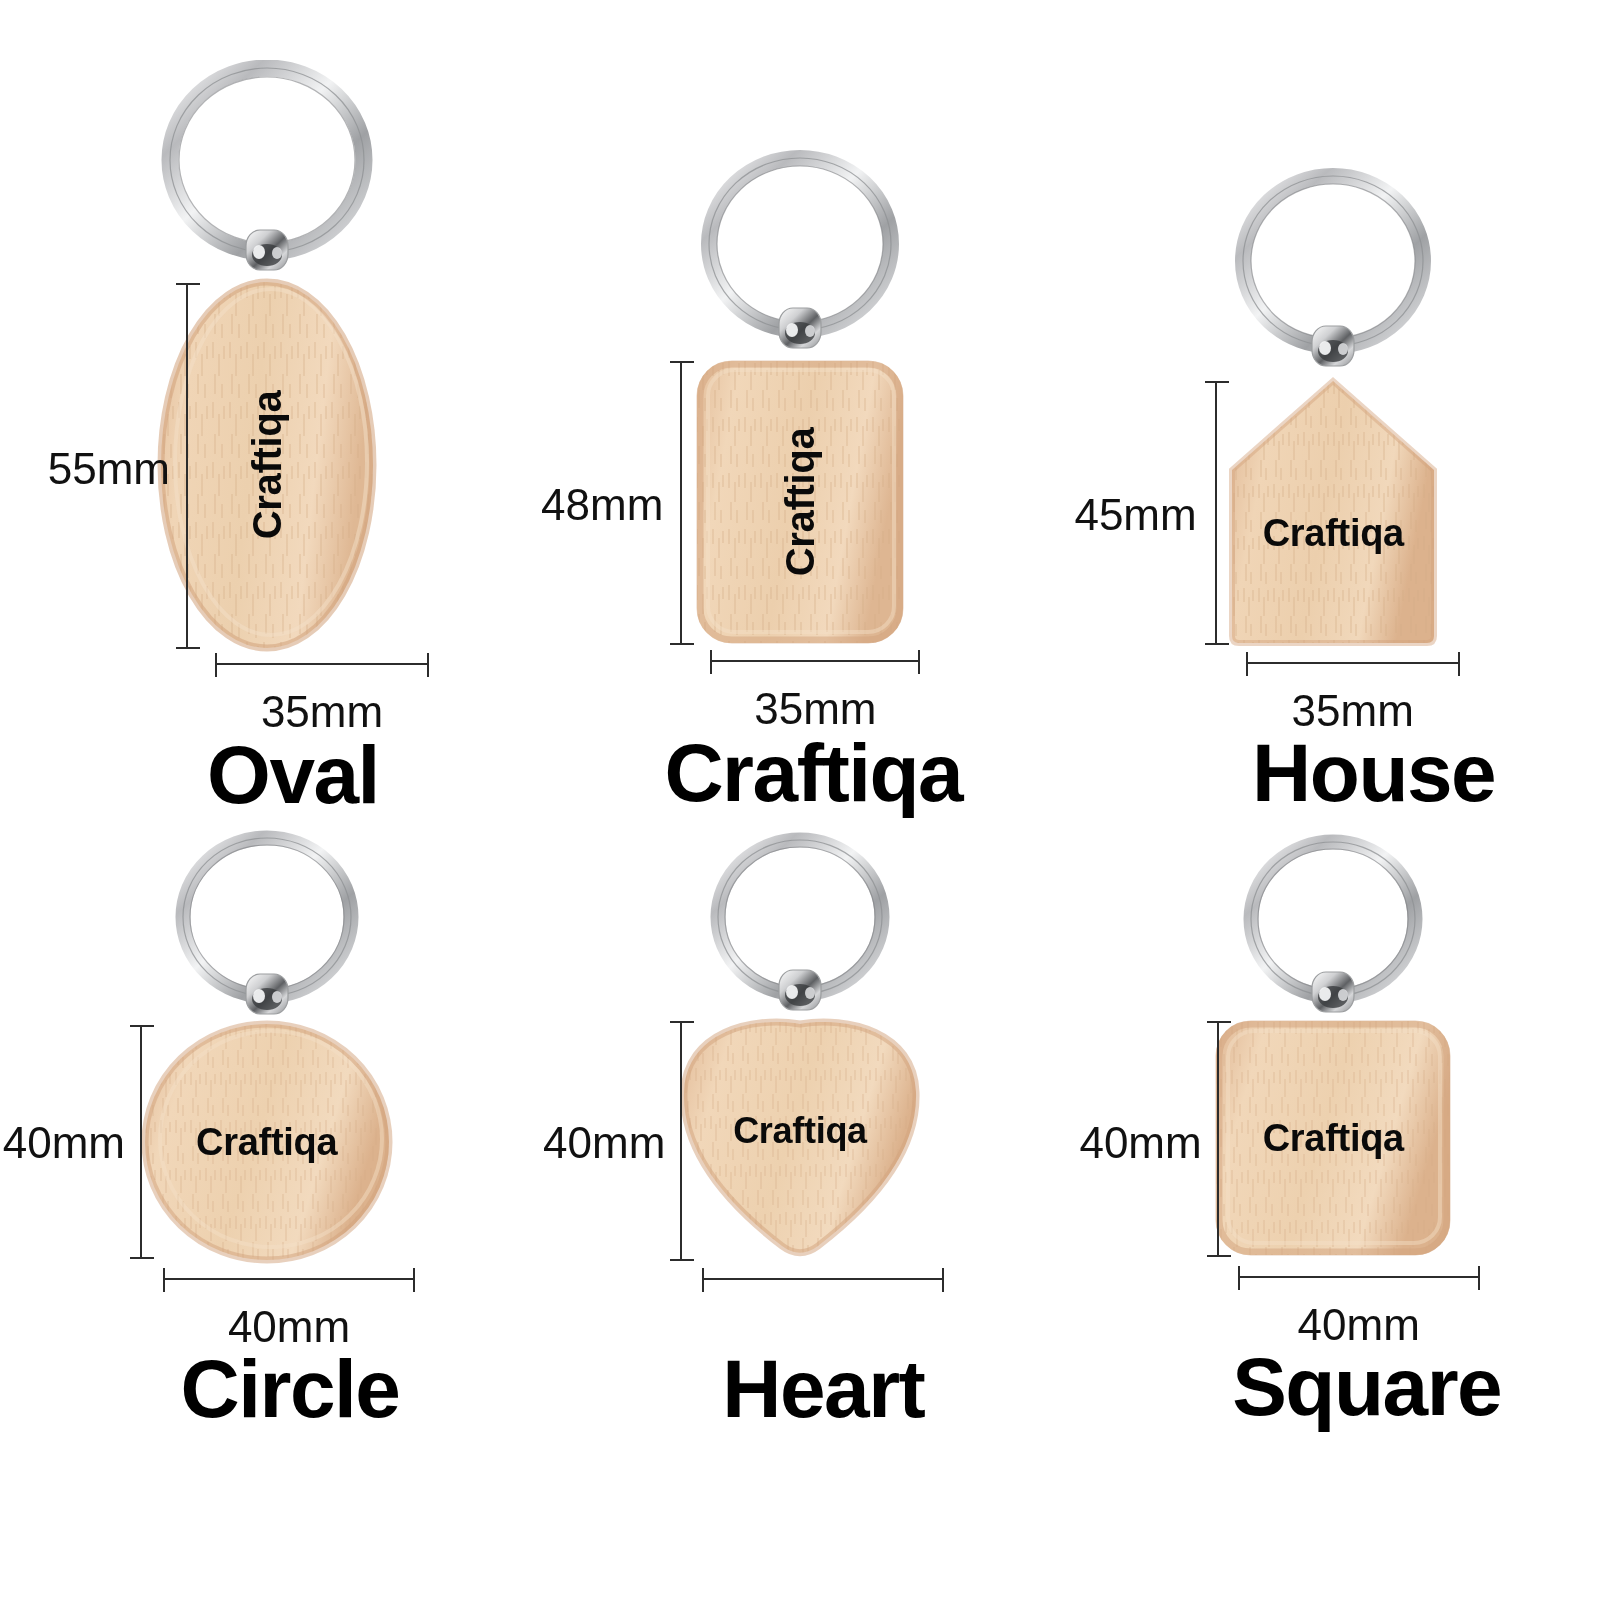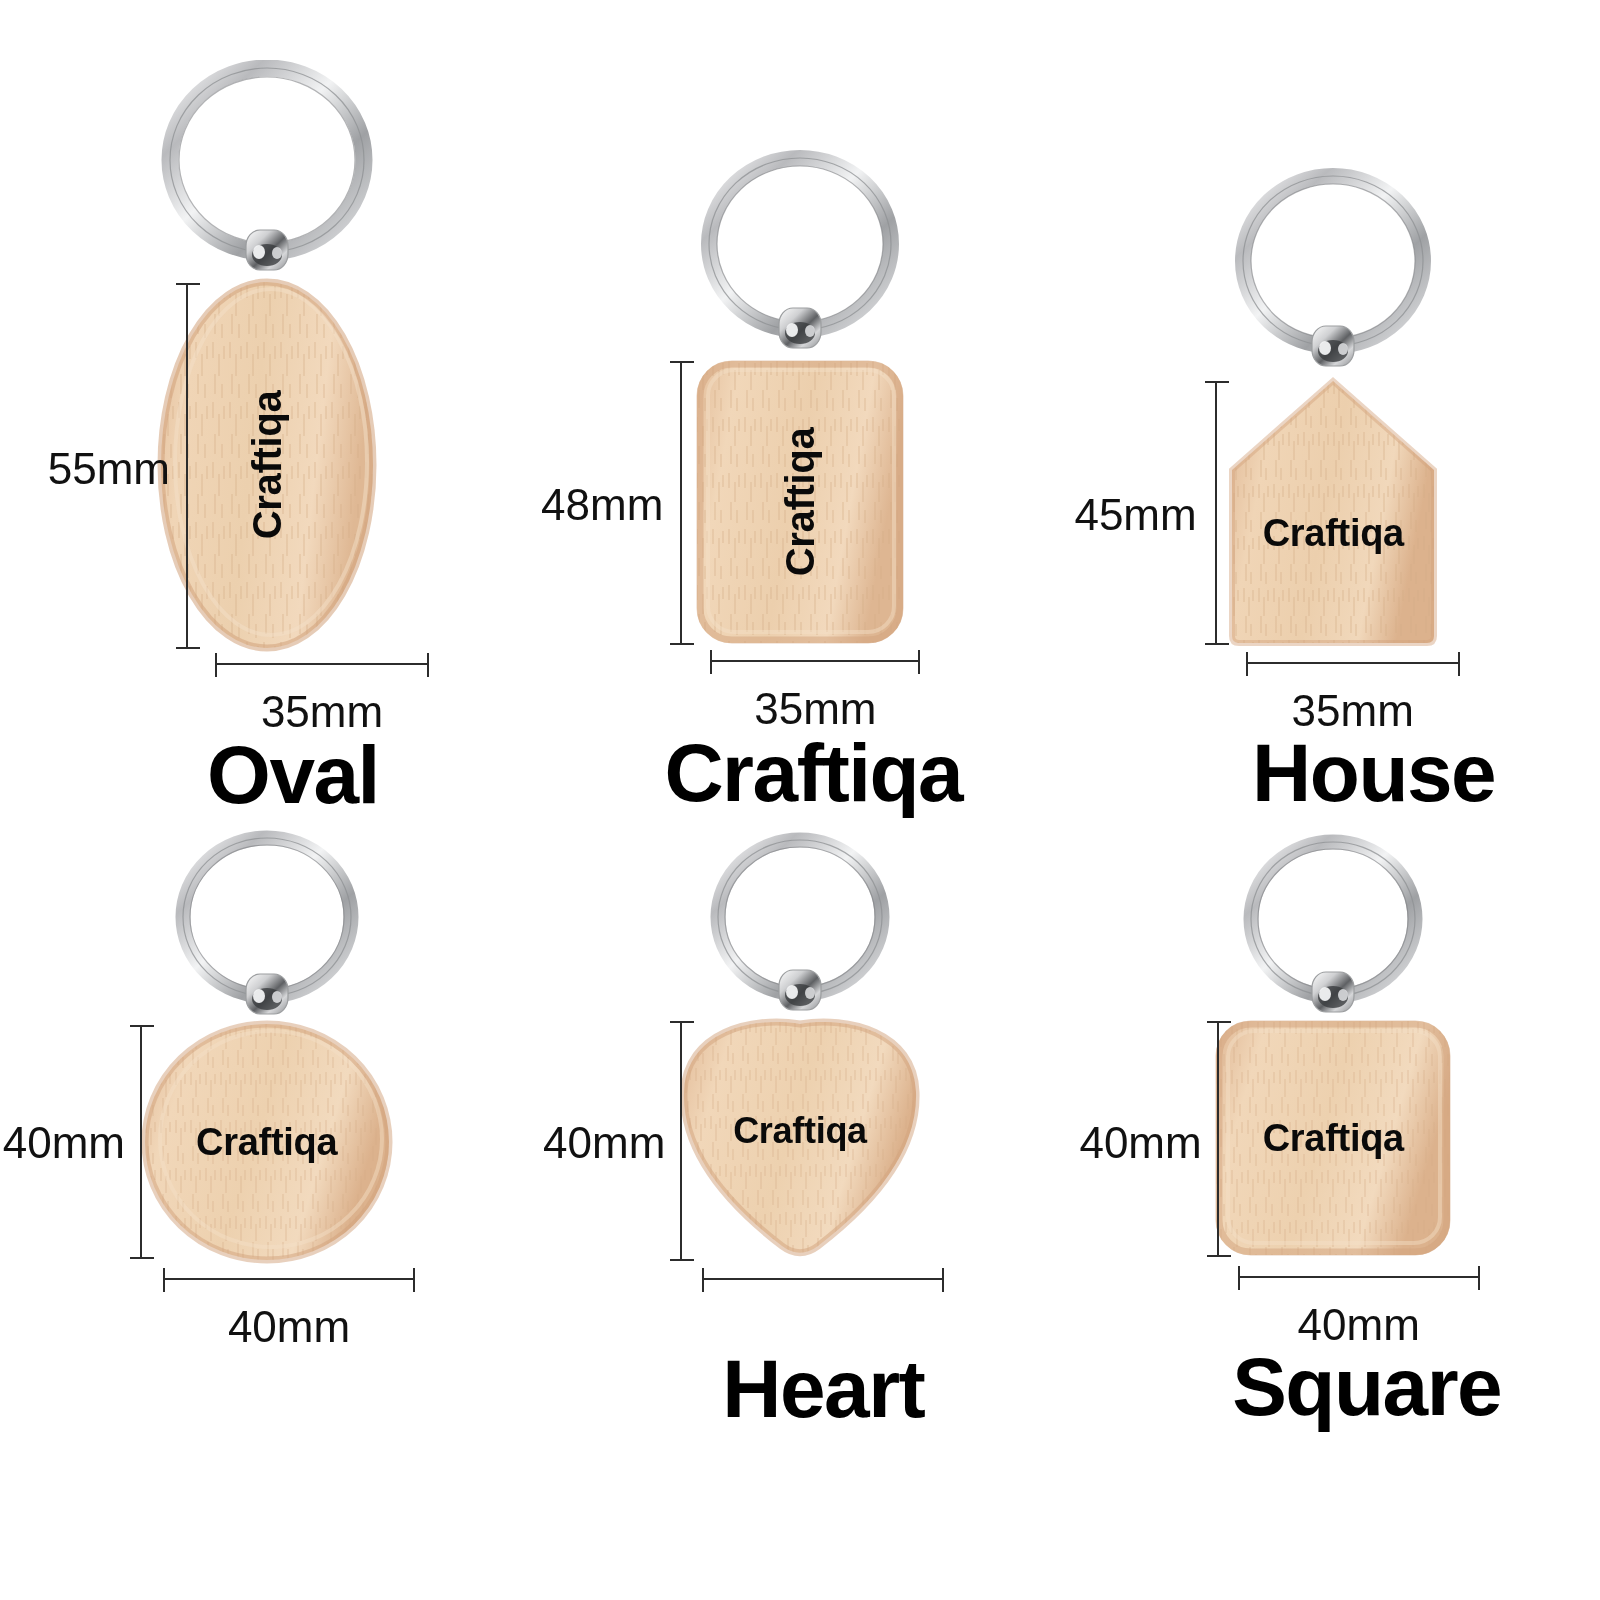--- a/index.html
+++ b/index.html
@@ -401,20 +401,21 @@
         </svg>
         <div class="brand horiz" style="font-size:38px;">Craftiqa</div>
       </div>
 
       <div class="dim-v" style="left:140px; top:226px; height:232px;"></div>
       <div class="dim-label-v" style="left:-65px; width:190px; top:318px;">40mm</div>
 
       <div class="dim-h" style="left:164px; top:478px; width:250px;"></div>
       <div class="dim-label-h" style="left:164px; width:250px; top:487px;">40mm</div>
 
+      <div class="shape-name" style="left:90px; width:400px; top:542px;">Circle</div>
     </div>
 
     <div class="cell">
       <div class="ring-wrap" style="top:32px; width:186px; height:178px;">
         <svg class="split-ring" viewBox="0 0 186 178">
           <defs>
             <linearGradient id="ringG5" x1="0" y1="0" x2="1" y2="1">
               <stop offset="0%" stop-color="#fbfbfc"></stop>
               <stop offset="22%" stop-color="#b9babd"></stop>
               <stop offset="45%" stop-color="#f2f3f4"></stop>

